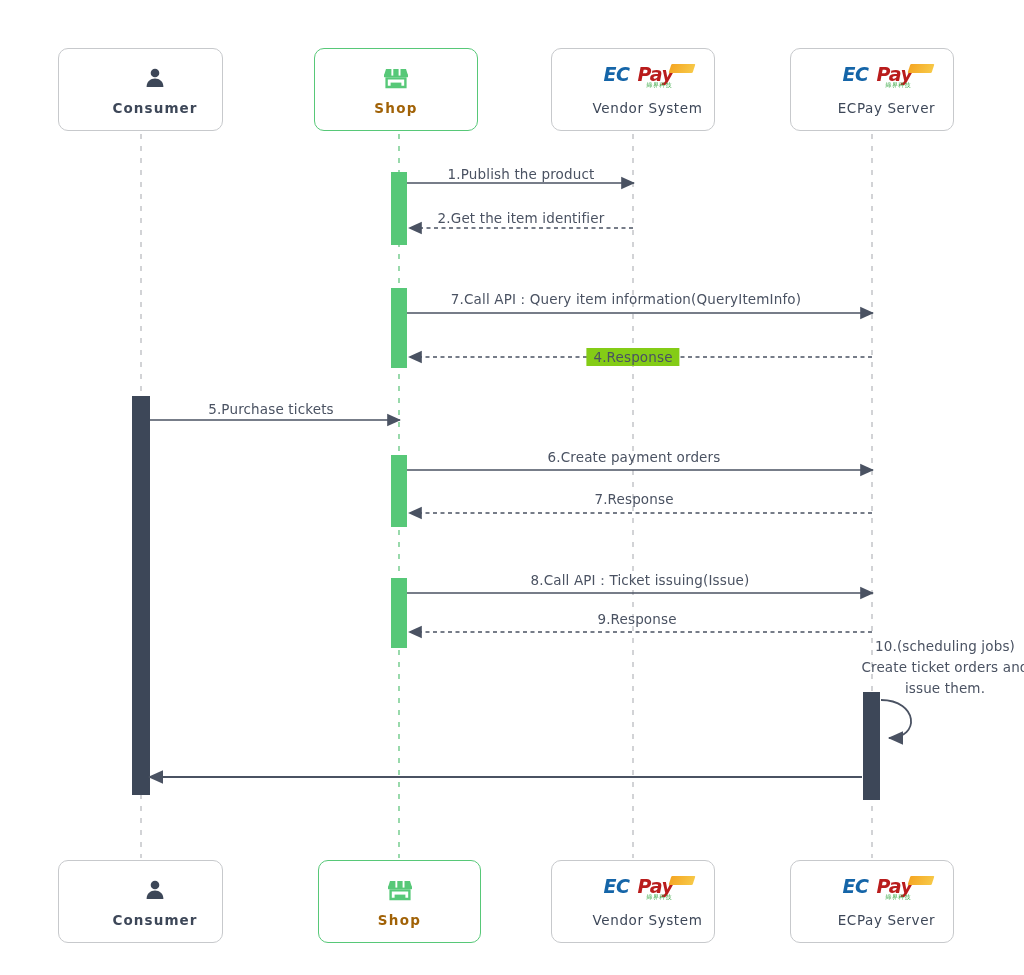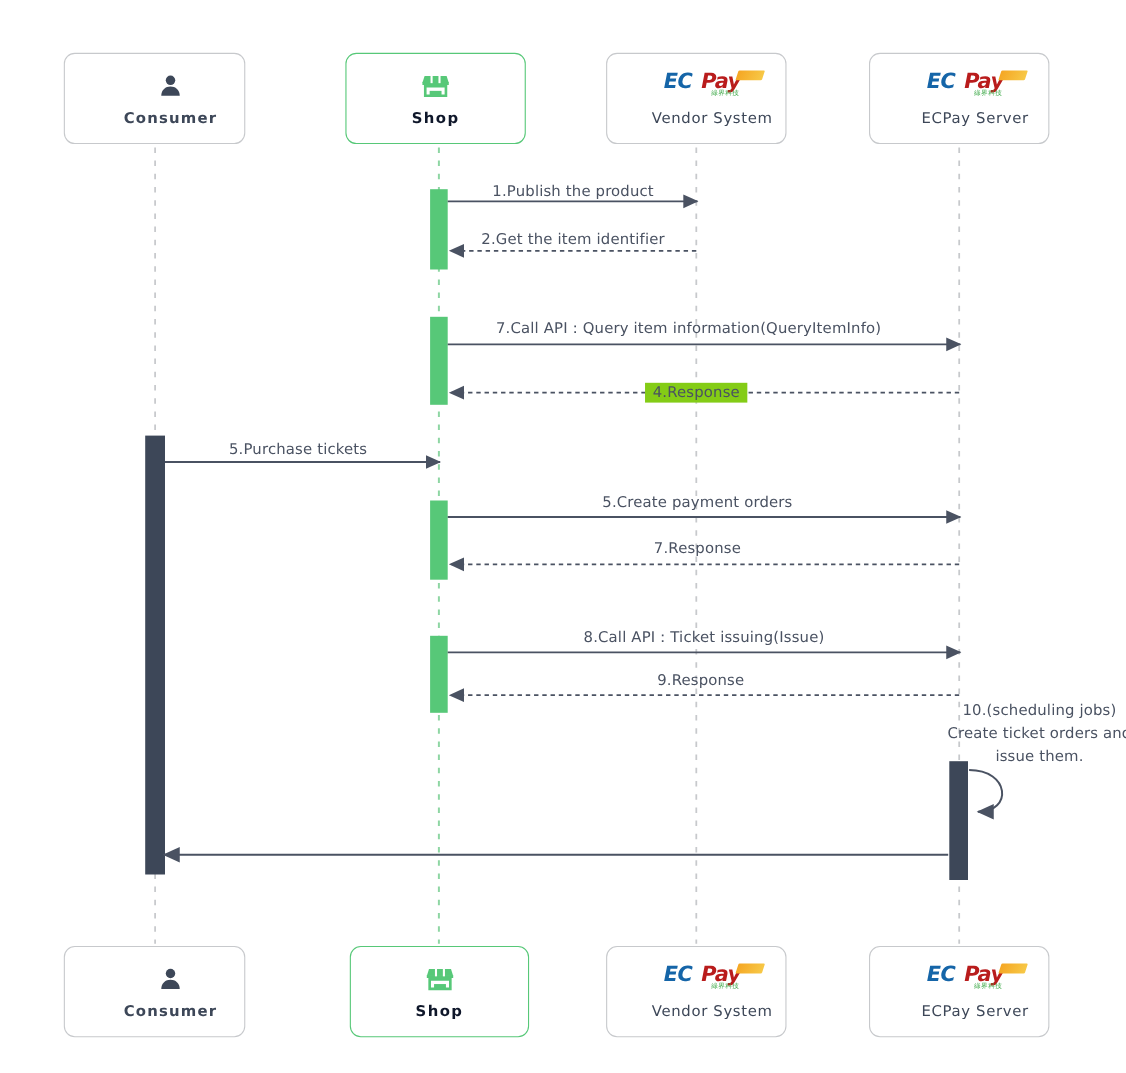--- a/index.html
+++ b/index.html
@@ -26,21 +26,21 @@
   .participant.grey{border:1px solid #c7c9cc;padding-left:29px;}
   .participant.green{border:1.5px solid #57c878;}
   .p-label{
     font-size:13.5px;
     letter-spacing:1.1px;
     font-weight:bold;
     margin-top:7px;
     white-space:nowrap;
   }
   .p-label.dark{color:#3d4758;}
-  .p-label.greenTxt{color:#0f172a;font-weight:bold;letter-spacing:1.3px;}
+  .p-label.greenTxt{color:#a16207;font-weight:bold;letter-spacing:1.3px;}
   .p-label.plain{color:#3d4758;font-weight:normal;letter-spacing:.6px;font-size:13.5px;}
 
   
   .icon-wrap{display:flex;align-items:center;justify-content:center;height:30px;}
 
   
   .ecpay-logo{
     position:relative;
     display:inline-block;
     line-height:1;
@@ -232,19 +232,19 @@
       </span>
     </span>
     <span class="p-label plain">ECPay Server</span>
   </div>
 
   <div class="msg-label centered" style="left:521px;top:165px;">1.Publish the product</div>
   <div class="msg-label centered" style="left:521px;top:209px;">2.Get the item identifier</div>
   <div class="msg-label centered" style="left:626px;top:290px;">7.Call API：Query item information(QueryItemInfo)</div>
   <div class="msg-label centered" style="left:633px;top:348px;background:#84cc16;padding:0 7px;">4.Response</div>
   <div class="msg-label centered" style="left:271px;top:400px;">5.Purchase tickets</div>
-  <div class="msg-label centered" style="left:634px;top:448px;">5.Create payment orders</div>
+  <div class="msg-label centered" style="left:634px;top:448px;">6.Create payment orders</div>
   <div class="msg-label centered" style="left:634px;top:490px;">7.Response</div>
   <div class="msg-label centered" style="left:640px;top:571px;">8.Call API：Ticket issuing(Issue)</div>
   <div class="msg-label centered" style="left:637px;top:610px;">9.Response</div>
   <div class="msg-label multiline" style="left:860px;top:636px;">10.(scheduling jobs) Create ticket orders and issue them.</div>
 
 </div>
 
 </body></html>

